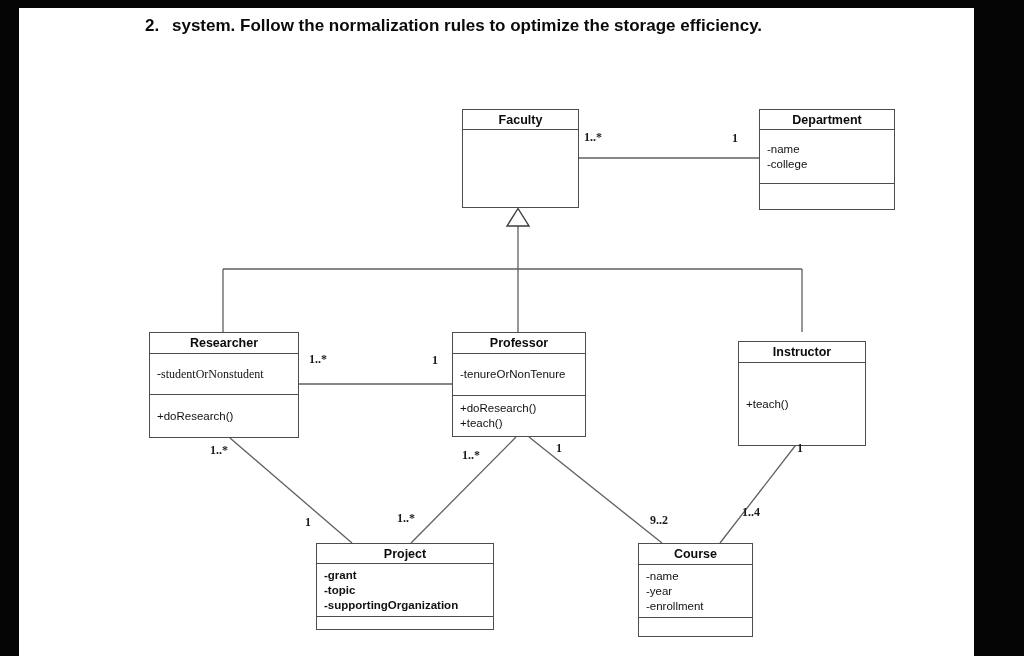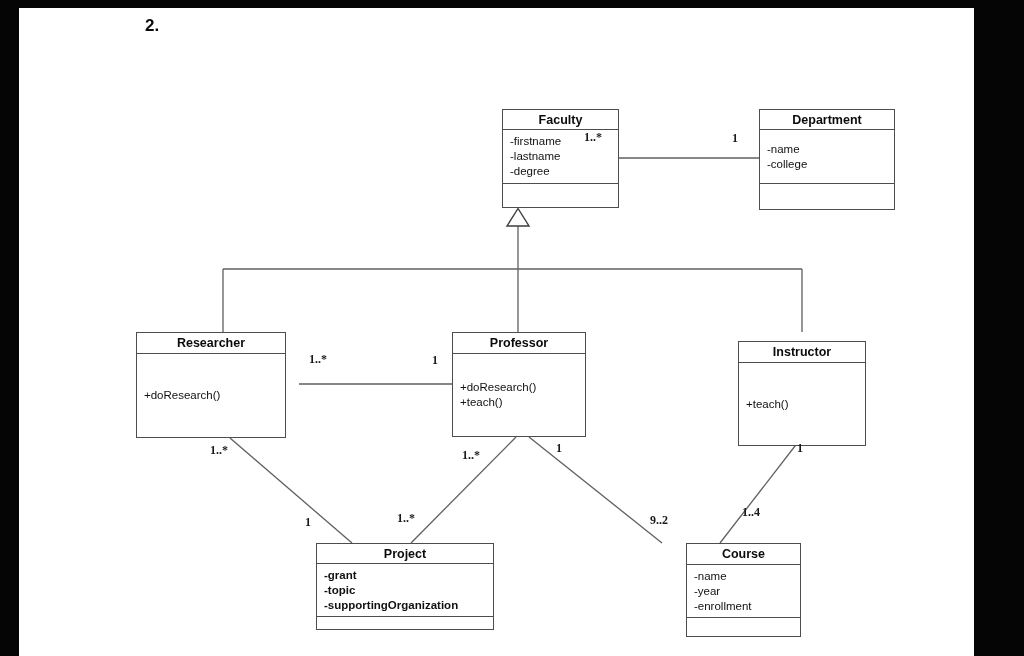--- a/index.html
+++ b/index.html
@@ -37,84 +37,86 @@
 </head>
 <body>
 
 <div class="bar" id="bar-top"></div>
 <div class="bar" id="bar-left"></div>
 <div class="bar" id="bar-right"></div>
 
 <div id="question-header">
   <span id="question-number">2.</span>
   <div id="question-text">
+    <div>system. Follow the normalization rules to optimize the storage efficiency.</div>
   </div>
 </div>
 
 <svg id="diagram-lines" viewBox="0 0 1024 656" xmlns="http://www.w3.org/2000/svg">
   <line x1="579" y1="158" x2="759" y2="158"></line>
   <line x1="518" y1="226" x2="518" y2="332"></line>
   <line x1="223" y1="269" x2="802" y2="269"></line>
   <line x1="223" y1="269" x2="223" y2="332"></line>
   <line x1="802" y1="269" x2="802" y2="332"></line>
   <line x1="299" y1="384" x2="452" y2="384"></line>
   <line x1="230" y1="438" x2="352" y2="543"></line>
   <line x1="516" y1="437" x2="411" y2="543"></line>
   <line x1="529" y1="437" x2="662" y2="543"></line>
   <line x1="802" y1="437" x2="720" y2="543"></line>
   <polygon points="518,208.5 507,226 529,226"></polygon>
 </svg>
 
 <div id="classes">
-    <div class="class-box" style="left: 462px; top: 109px; width: 117px; height: 99px; margin-left: 40px;">
+    <div class="class-box" style="left: 462px; top: 109px; width: 117px; height: 99px;">
       <div class="class-title" style="height: 19px;">Faculty</div>
-      <div class="class-attrs" style="height: 53px;">
-        <div>-firstname</div>
-        <div>-lastname</div>
-        <div>-degree</div>
-      </div>
       <div class="class-methods"></div>
     </div>
     <div class="class-box" style="left: 759px; top: 109px; width: 136px; height: 101px;">
       <div class="class-title" style="height: 19px;">Department</div>
       <div class="class-attrs" style="height: 53px;">
         <div>-name</div>
         <div>-college</div>
       </div>
       <div class="class-methods"></div>
     </div>
-    <div class="class-box" style="left: 136px; top: 332px; width: 150px; height: 106px;">
+    <div class="class-box" style="left: 149px; top: 332px; width: 150px; height: 106px;">
       <div class="class-title" style="height: 20px;">Researcher</div>
+      <div class="class-attrs serif-attrs" style="height: 40px;">
+        <div>-studentOrNonstudent</div>
+      </div>
       <div class="class-methods">
         <div>+doResearch()</div>
       </div>
     </div>
     <div class="class-box" style="left: 452px; top: 332px; width: 134px; height: 105px;">
       <div class="class-title" style="height: 20px;">Professor</div>
+      <div class="class-attrs" style="height: 41px;">
+        <div>-tenureOrNonTenure</div>
+      </div>
       <div class="class-methods">
         <div>+doResearch()</div>
         <div>+teach()</div>
       </div>
     </div>
     <div class="class-box" style="left: 738px; top: 332px; width: 128px; height: 105px; margin-top: 9px;">
       <div class="class-title" style="height: 20px;">Instructor</div>
       <div class="class-methods">
         <div>+teach()</div>
       </div>
     </div>
     <div class="class-box" style="left: 316px; top: 543px; width: 178px; height: 87px;">
       <div class="class-title" style="height: 19px;">Project</div>
       <div class="class-attrs" style="height: 52px; font-weight: bold;">
         <div>-grant</div>
         <div>-topic</div>
         <div>-supportingOrganization</div>
       </div>
       <div class="class-methods"></div>
     </div>
-    <div class="class-box" style="left: 638px; top: 543px; width: 115px; height: 94px; margin-left: 48px;">
+    <div class="class-box" style="left: 638px; top: 543px; width: 115px; height: 94px;">
       <div class="class-title" style="height: 20px;">Course</div>
       <div class="class-attrs" style="height: 52px;">
         <div>-name</div>
         <div>-year</div>
         <div>-enrollment</div>
       </div>
       <div class="class-methods"></div>
     </div>
   </div>
 <div id="multiplicities">

